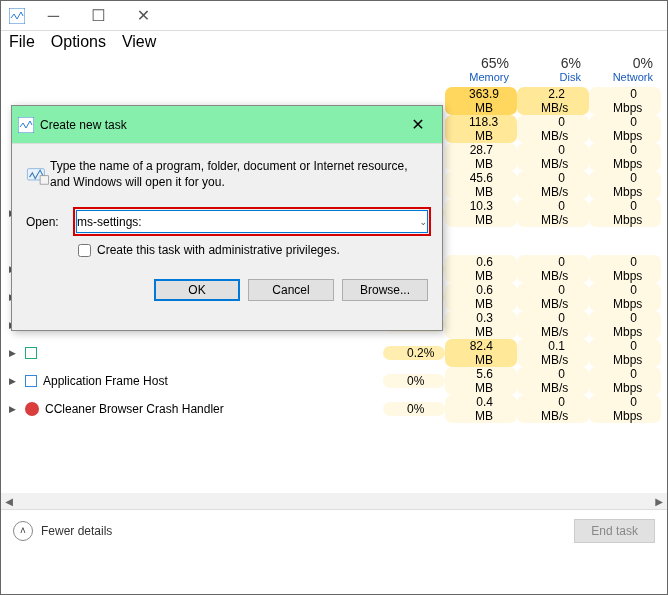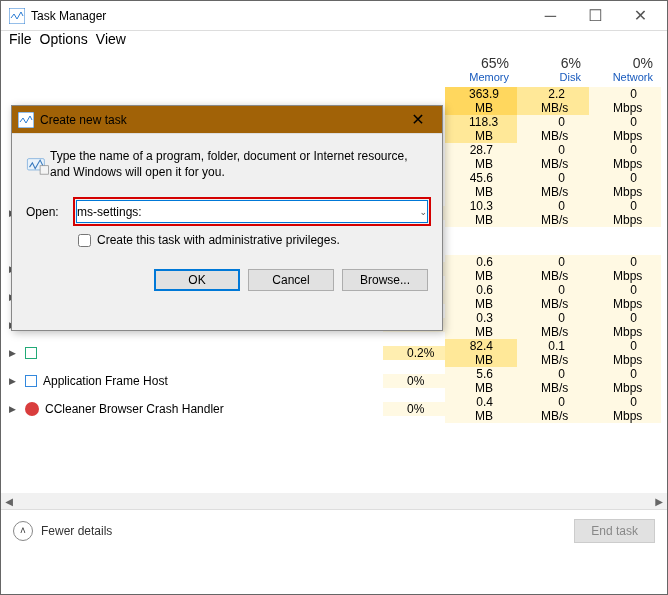--- a/index.html
+++ b/index.html
@@ -2,48 +2,48 @@
 <html><head>
   <meta charset="utf-8">
   <style>
     * { margin: 0; padding: 0; box-sizing: border-box; font-family: "Segoe UI", Tahoma, sans-serif; }
     body { width: 668px; height: 595px; background: #fff; position: relative; overflow: hidden; border: 1px solid #666; }
     .titlebar { height: 30px; display: flex; align-items: center; padding: 0 4px; background: #fff; border-bottom: 1px solid #ddd; }
     .titlebar .icon { width: 16px; height: 16px; margin-right: 6px; margin-left: 4px; }
     .titlebar .title { font-size: 12px; flex: 1; }
     .winbtns { display: flex; }
     .winbtn { width: 45px; height: 30px; display: flex; align-items: center; justify-content: center; color: #555; }
-    .menubar { height: 20px; display: flex; align-items: flex-start; padding: 0 8px; gap: 8px; font-size: 14px; }
+    .menubar { height: 20px; display: flex; align-items: flex-end; padding: 0 8px; gap: 16px; font-size: 16px; }
     .content { position: relative; height: 500px; }
     .cols { display: grid; grid-template-columns: 382px 62px 72px 72px 72px; }
     .colhead { font-size: 11px; text-align: right; padding: 4px 8px; color: #333; }
     .colhead .pct { font-size: 14px; color: #333; }
     .colhead .lbl { font-size: 11px; color: #185abd; }
     .row { display: grid; grid-template-columns: 382px 62px 72px 72px 72px; height: 28px; align-items: center; font-size: 12px; }
     .row .name { display: flex; align-items: center; gap: 6px; padding-left: 8px; overflow: hidden; white-space: nowrap; }
     .row .chev { width: 10px; color: #555; font-size: 9px; }
-    .cell { text-align: right; padding: 0 24px; font-size: 12px; }
+    .cell { text-align: right; padding: 0 24px; font-size: 12px; border-radius: 7px; }
     .c-cpu0 { background: #fff9e3; }
     .c-cpu1 { background: #ffeeb0; }
     .c-mem0 { background: #fff9e3; }
     .c-mem1 { background: #ffe898; }
     .c-mem2 { background: #ffd75e; }
     .c-disk0 { background: #fff9e3; }
     .c-disk1 { background: #ffe898; }
     .c-net0 { background: #fff9e3; }
     .section { padding: 6px 12px; color: #185abd; font-size: 14px; }
     .bottombar { position: absolute; bottom: 0; left: 0; right: 0; height: 42px; border-top: 1px solid #ddd; display: flex; align-items: center; padding: 0 12px; justify-content: space-between; }
     .fewer { display: flex; align-items: center; gap: 8px; font-size: 12px; color: #333; }
     .fewer .circ { width: 20px; height: 20px; border: 1px solid #888; border-radius: 50%; display: flex; align-items: center; justify-content: center; font-size: 10px; }
     .endtask { background: #e1e1e1; color: #888; border: 1px solid #ccc; padding: 4px 16px; font-size: 12px; }
     .sbar-h { position: absolute; bottom: 42px; left: 0; right: 0; height: 16px; background: #f1f1f1; display: flex; }
     .sbar-h .arrow { width: 16px; display: flex; align-items: center; justify-content: center; color: #666; font-size: 10px; }
     .sbar-h .track { flex: 1; }
     .dialog { position: absolute; top: 54px; left: 10px; width: 432px; height: 226px; background: #f0f0f0; border: 1px solid #888; box-shadow: 2px 2px 8px rgba(0,0,0,0.25); z-index: 50; }
-    .dlg-title { height: 28px; background: #a16207; display: flex; align-items: center; padding: 0 6px; border-bottom: 1px solid #ddd; }
+    .dlg-title { height: 38px; background: #86efac; display: flex; align-items: center; padding: 0 6px; border-bottom: 1px solid #ddd; }
     .dlg-title .icon { width: 16px; height: 16px; margin-right: 6px; }
     .dlg-title span { font-size: 12px; flex: 1; }
     .dlg-title .close { width: 36px; text-align: center; font-size: 16px; }
     .dlg-body { padding: 14px 14px; font-size: 12px; }
     .dlg-row1 { display: flex; align-items: flex-start; }
     .dlg-icon { width: 34px; height: 34px; }
     .dlg-prompt { line-height: 1.35; }
     .dlg-row2 { display: flex; gap: 10px; align-items: center; margin-top: 18px; }
     .dlg-open { width: 40px; }
     .dlg-combo { flex: 1; height: 23px; border: 1px solid #0078d7; display: flex; align-items: center; padding: 0 0; background: #fff; justify-content: space-between; outline: 2px solid #d40000; outline-offset: 1px; position: relative; }
@@ -63,21 +63,20 @@
     .appicon.cc { border: none; background: #d93d3d; border-radius: 50%; width: 14px; height: 14px; }
   </style>
 </head>
 <body>
 
 <div class="titlebar">
   <svg class="icon" viewBox="0 0 16 16">
       <rect x="0" y="0" width="16" height="16" fill="#fff" stroke="#2b7cd3"></rect>
       <path d="M2 10 L5 6 L8 11 L12 4 L14 8" stroke="#2b7cd3" fill="none"></path>
     </svg>
-  <span class="title">Task Manager</span>
   <div class="winbtns">
     <div class="winbtn">─</div>
     <div class="winbtn">☐</div>
     <div class="winbtn">✕</div>
   </div>
 </div>
 
 <div class="menubar">
   <span>File</span>
   <span>Options</span>

